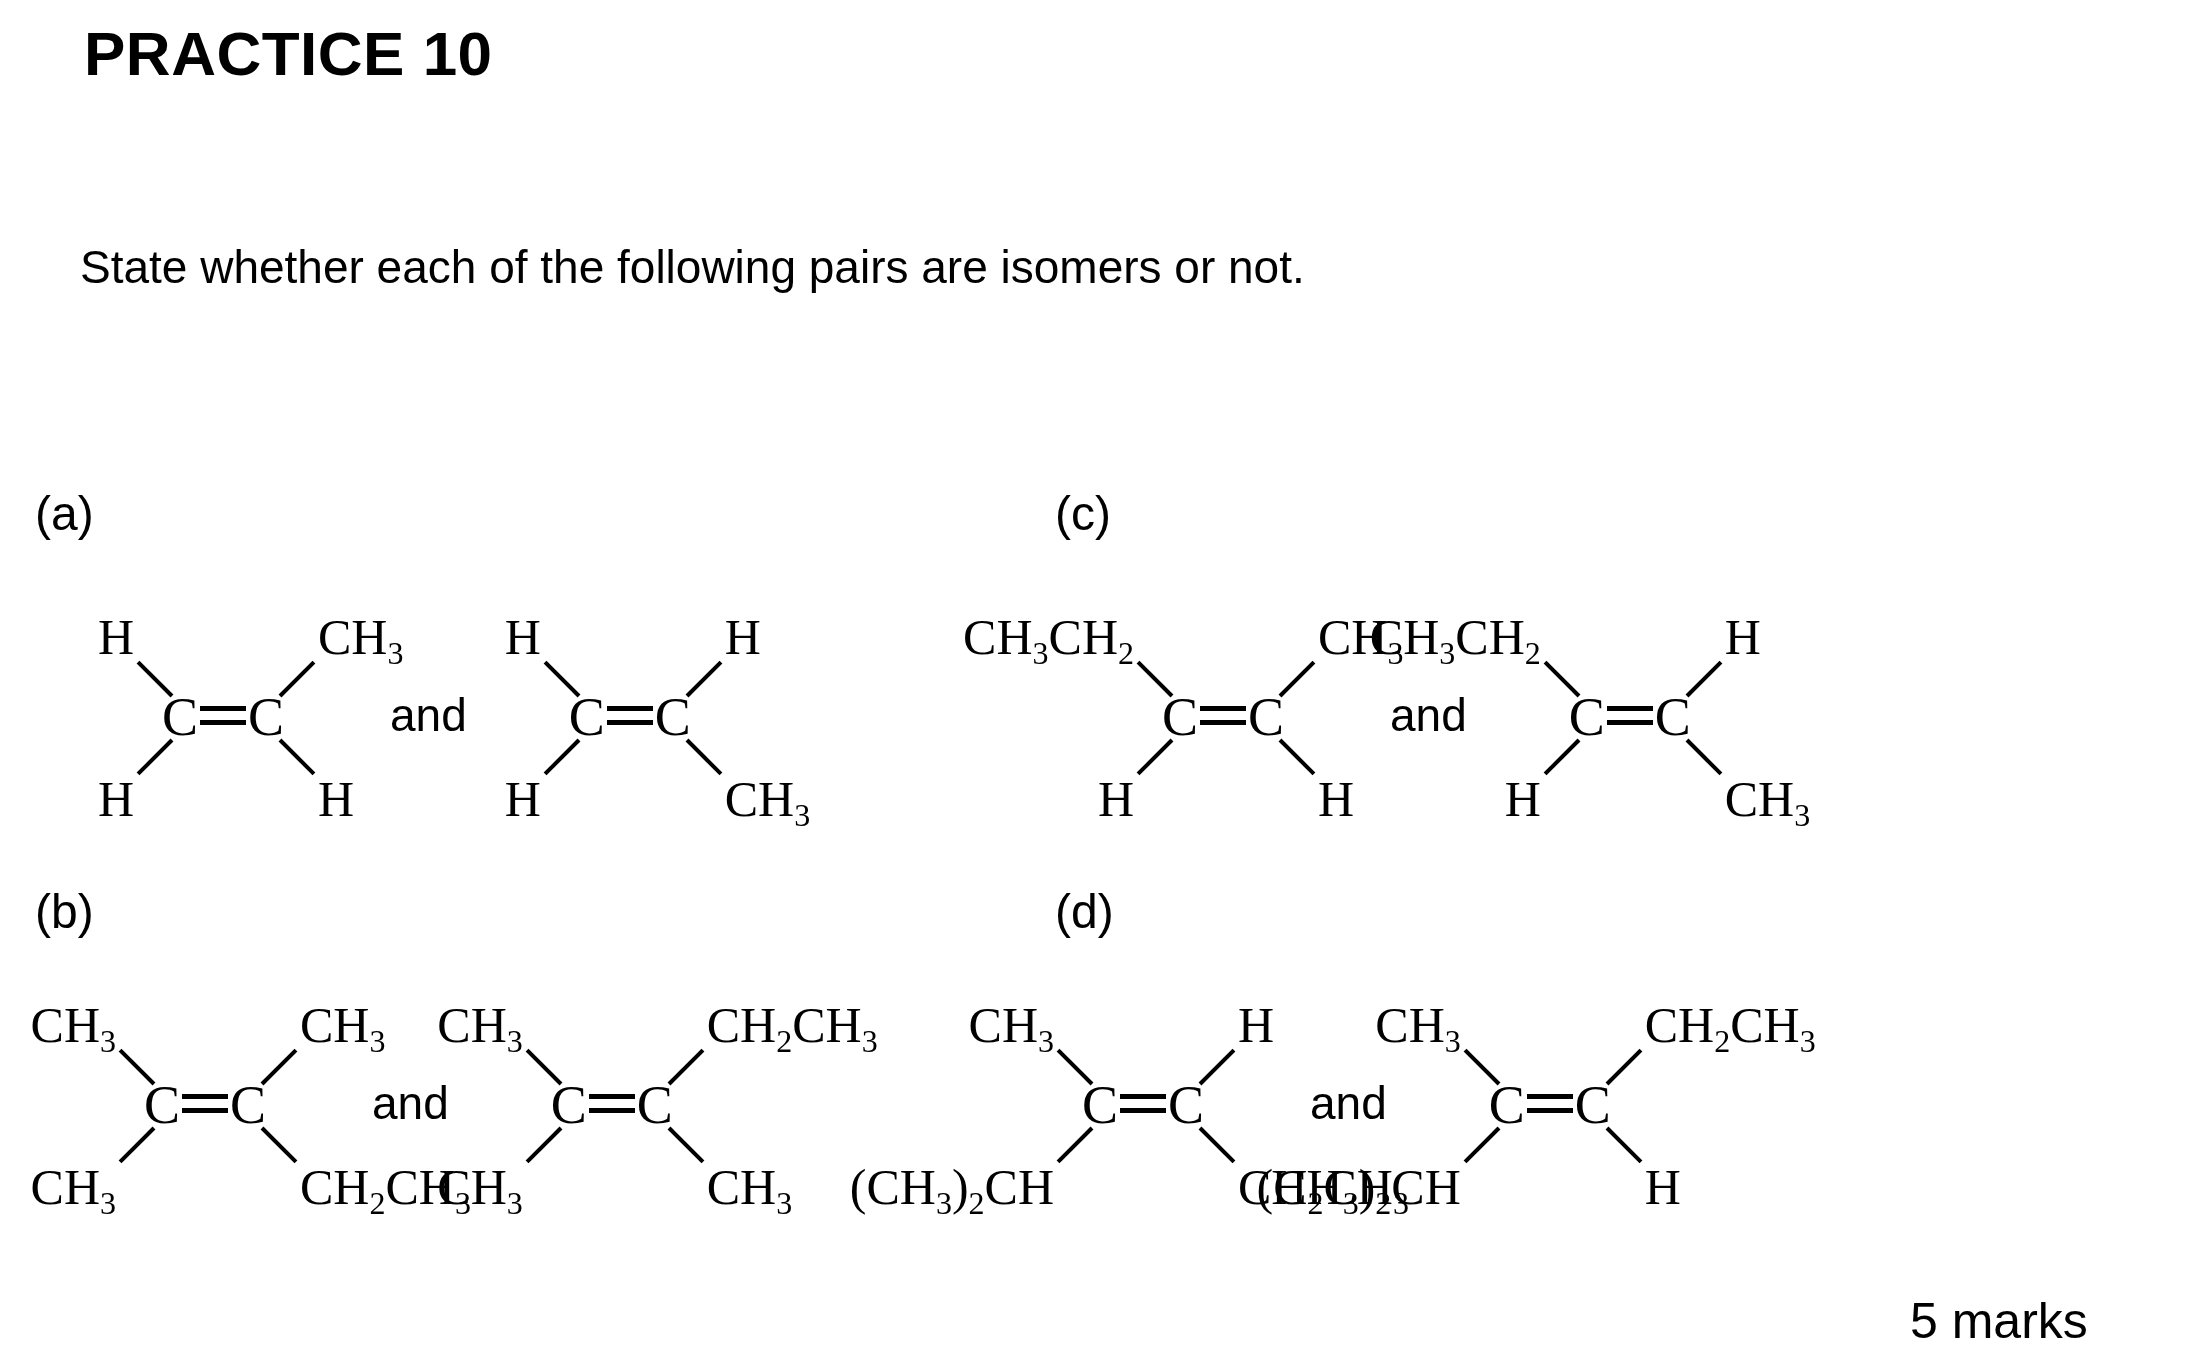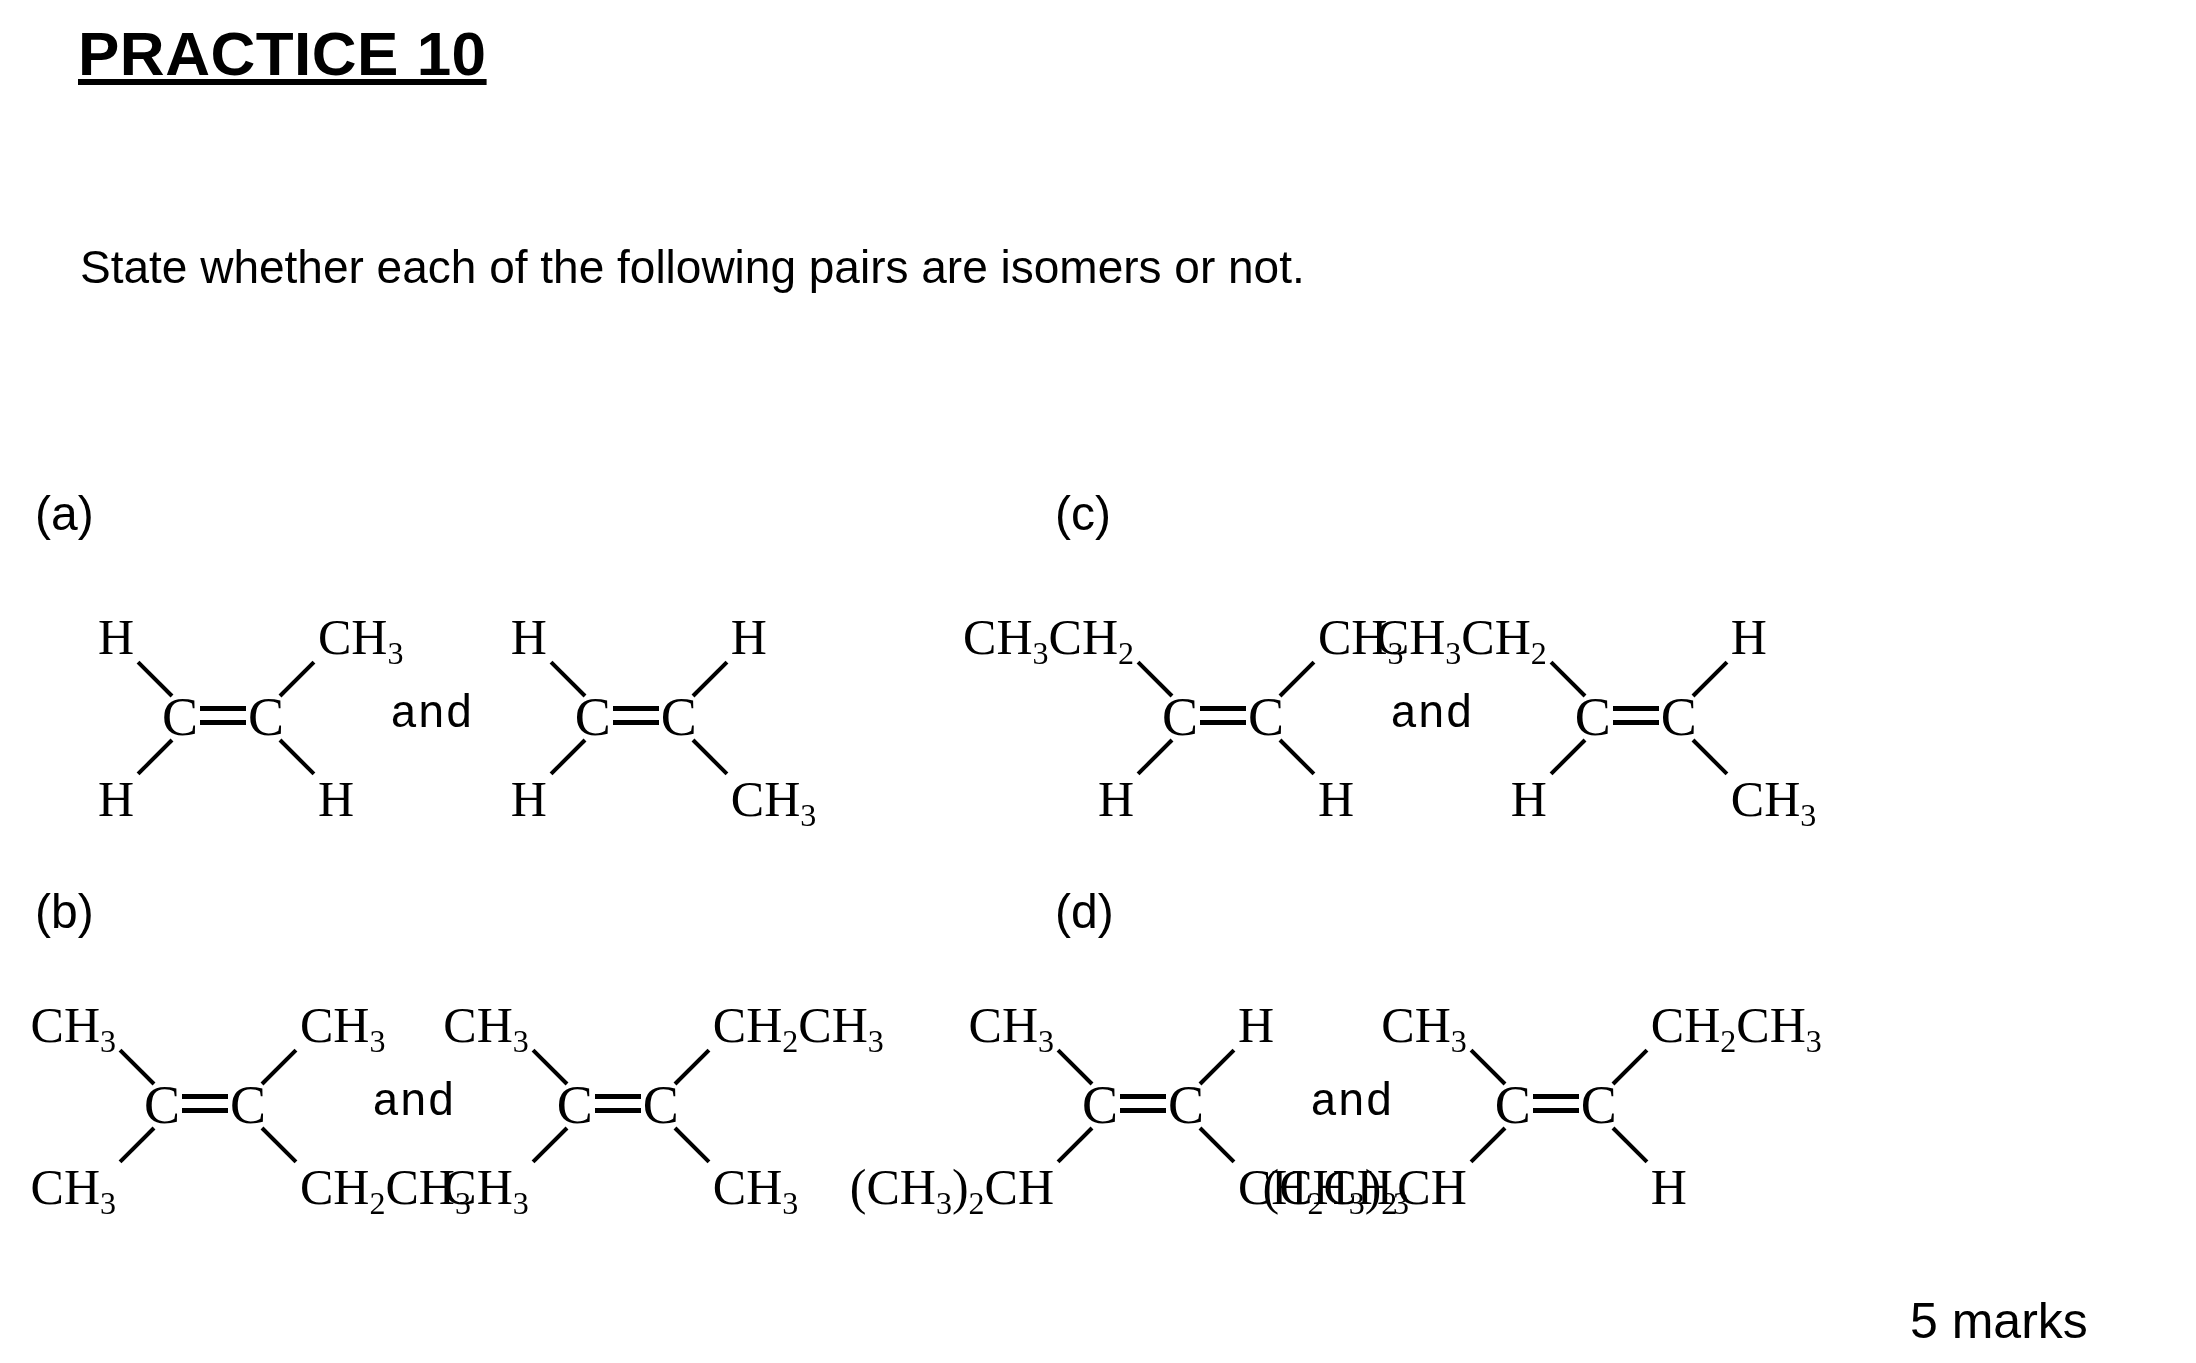--- a/index.html
+++ b/index.html
@@ -12,27 +12,26 @@
     height: 1363px;
     position: relative;
     overflow: hidden;
     font-family: "Liberation Sans", sans-serif;
     color: #000000;
   }
 
   
   #page-title {
     position: absolute;
-    left: 78px;
+    left: 84px;
     top: 18px;
     font-size: 62px;
     font-weight: bold;
     letter-spacing: 0.5px;
     white-space: nowrap;
-    text-decoration: underline;
   }
   #instruction {
     position: absolute;
     left: 80px;
     top: 240px;
     font-size: 46px;
     white-space: nowrap;
   }
   #marks {
     position: absolute;
@@ -47,21 +46,21 @@
     line-height: 1;
     white-space: nowrap;
   }
   .pair {
     position: absolute;
     display: flex;
     align-items: center;
   }
   .conjunction {
     font-size: 46px;
-    font-family: Liberation Mono, monospace;
+    font-family: Liberation Sans, sans-serif;
     white-space: nowrap;
     flex: 0 0 auto;
   }
 
   
   .molecule {
     position: relative;
     flex: 0 0 auto;
     font-family: "Liberation Serif", serif;
   }

